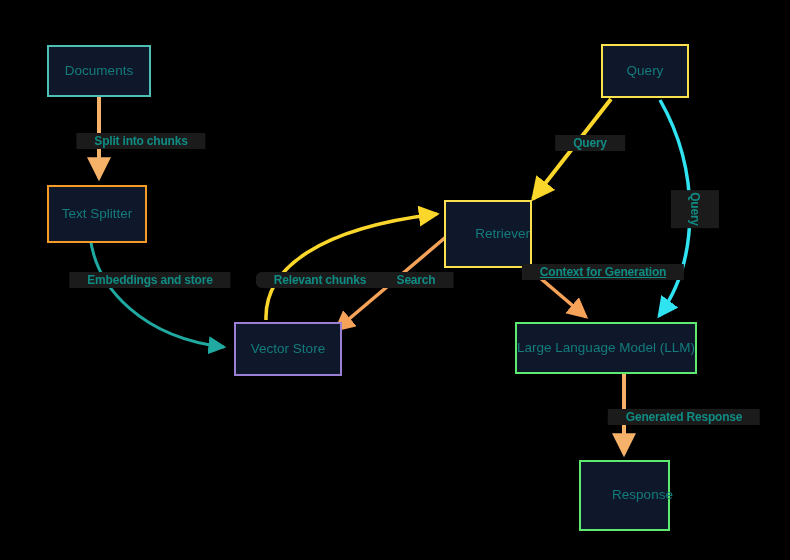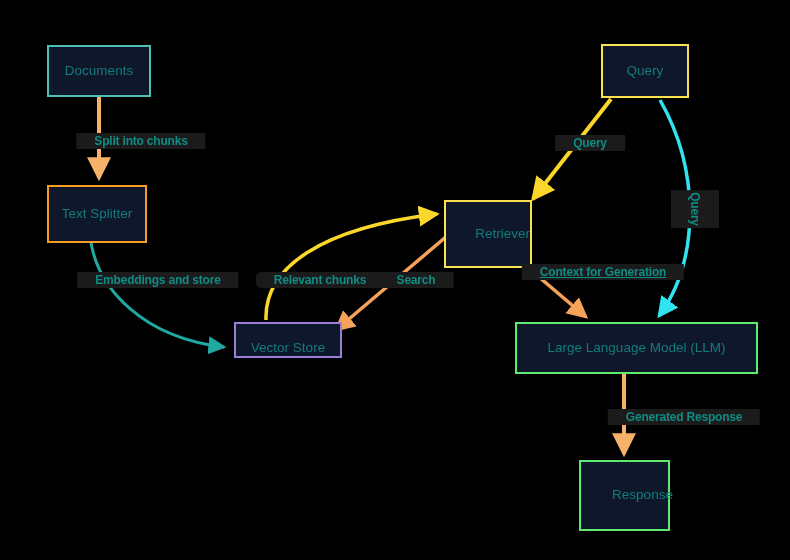--- a/index.html
+++ b/index.html
@@ -96,38 +96,38 @@
 
     <path d="M624,374 L624,454" fill="none" stroke="#f7b26a" stroke-width="4" marker-end="url(#ah-orange-l)"></path>
   </svg>
 
   <div class="node" style="left:47px; top:45px; width:104px; height:52px; border-color:#4dbfb5;">
     <span>Documents</span>
   </div>
   <div class="node" style="left:47px; top:185px; width:100px; height:58px; border-color:#f59b26;">
     <span>Text Splitter</span>
   </div>
-  <div class="node" style="left:234px; top:322px; width:108px; height:36px; border-color:#9b7fd4;align-items:flex-end;">
+  <div class="node" style="left:234px; top:322px; width:108px; height:54px; border-color:#9b7fd4;">
     <span>Vector Store</span>
   </div>
   <div class="node" style="left:601px; top:44px; width:88px; height:54px; border-color:#fbe14d;">
     <span>Query</span>
   </div>
   <div class="node" style="left:444px; top:200px; width:88px; height:68px; border-color:#fbe14d;justify-content:flex-end;">
     <span>Retriever</span>
   </div>
-  <div class="node" style="left:515px; top:322px; width:243px; height:52px; border-color:#5eea6e;">
+  <div class="node" style="left:515px; top:322px; width:182px; height:52px; border-color:#5eea6e;">
     <span>Large Language Model (LLM)</span>
   </div>
   <div class="node" style="left:579px; top:460px; width:91px; height:71px; border-color:#5eea6e;padding-left:36px;">
     <span>Response</span>
   </div>
 
   <div class="edge-label" style="left:141px; top:141px;">Split into chunks</div>
-  <div class="edge-label" style="left:150px; top:280px;margin-left:8px;">Embeddings and store</div>
+  <div class="edge-label" style="left:150px; top:280px;">Embeddings and store</div>
   <div class="edge-label" style="left:590px; top:143px;">Query</div>
   <div class="edge-label rot" style="left:695px; top:209px;">Query</div>
   <div class="edge-label" style="left:416px; top:280px;">Search</div>
   <div class="edge-label" style="left:320px; top:280px;border-radius:6px;">Relevant chunks</div>
   <div class="edge-label" style="left:603px; top:272px;text-decoration:underline;">Context for Generation</div>
   <div class="edge-label" style="left:684px; top:417px;">Generated Response</div>
 
 </div>
 
 </body></html>

